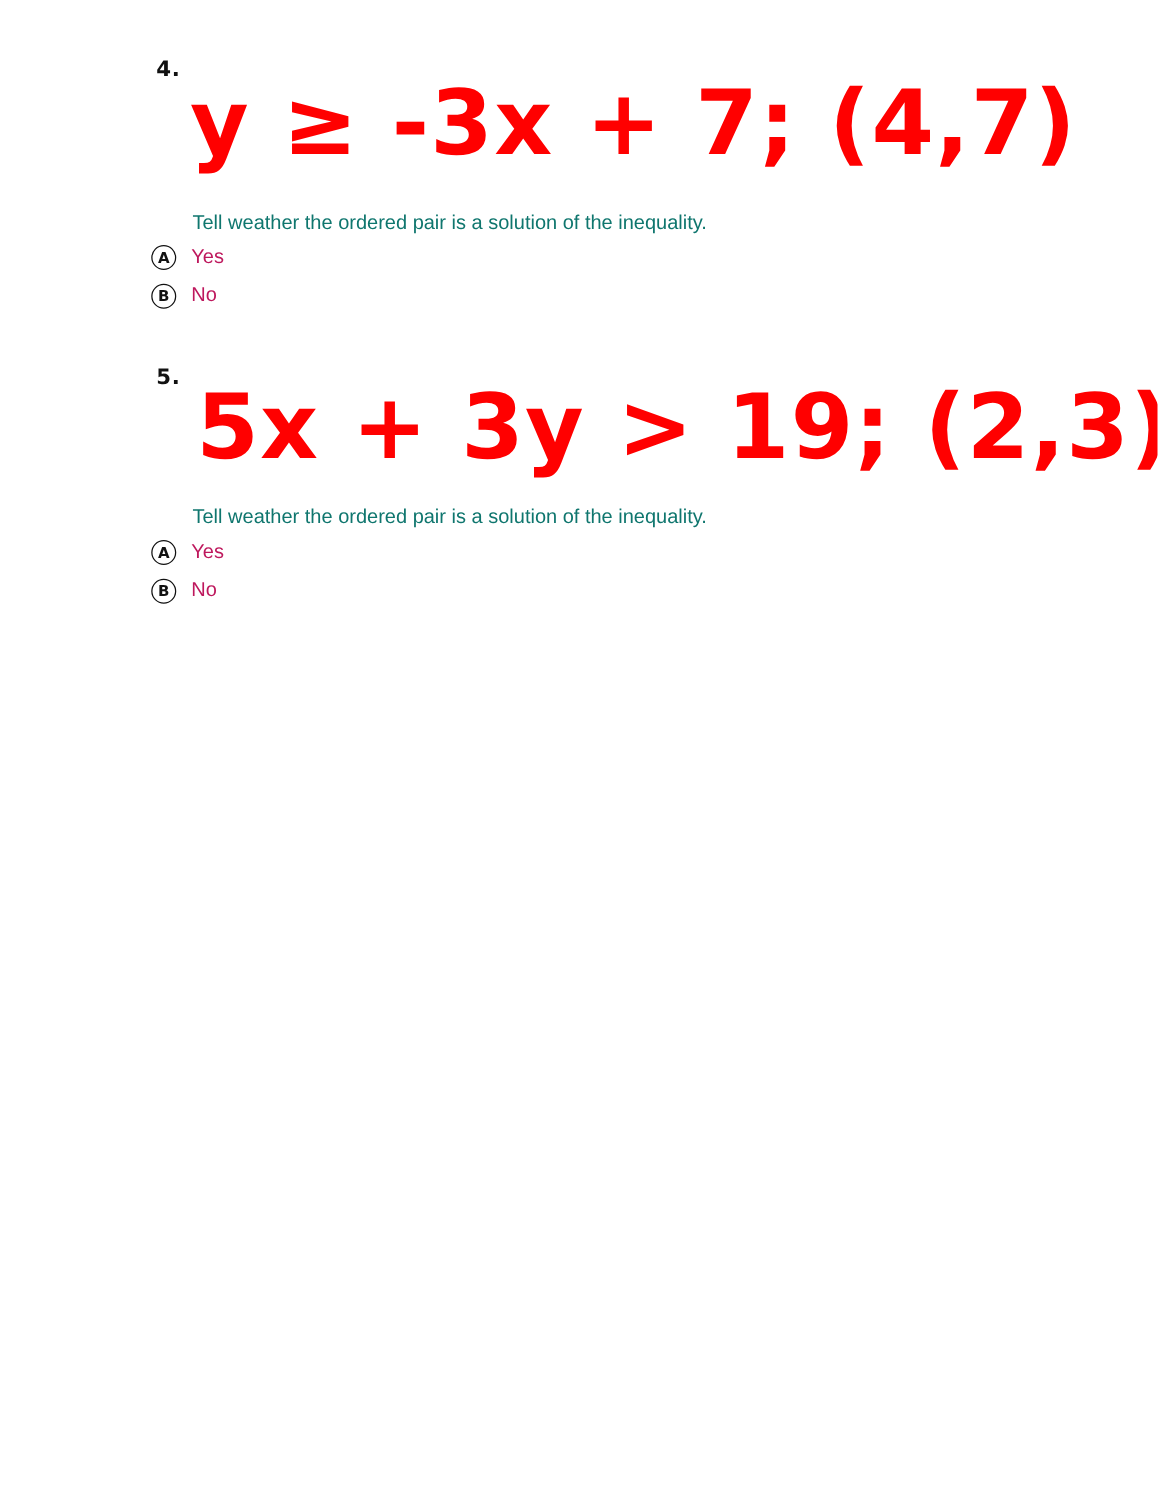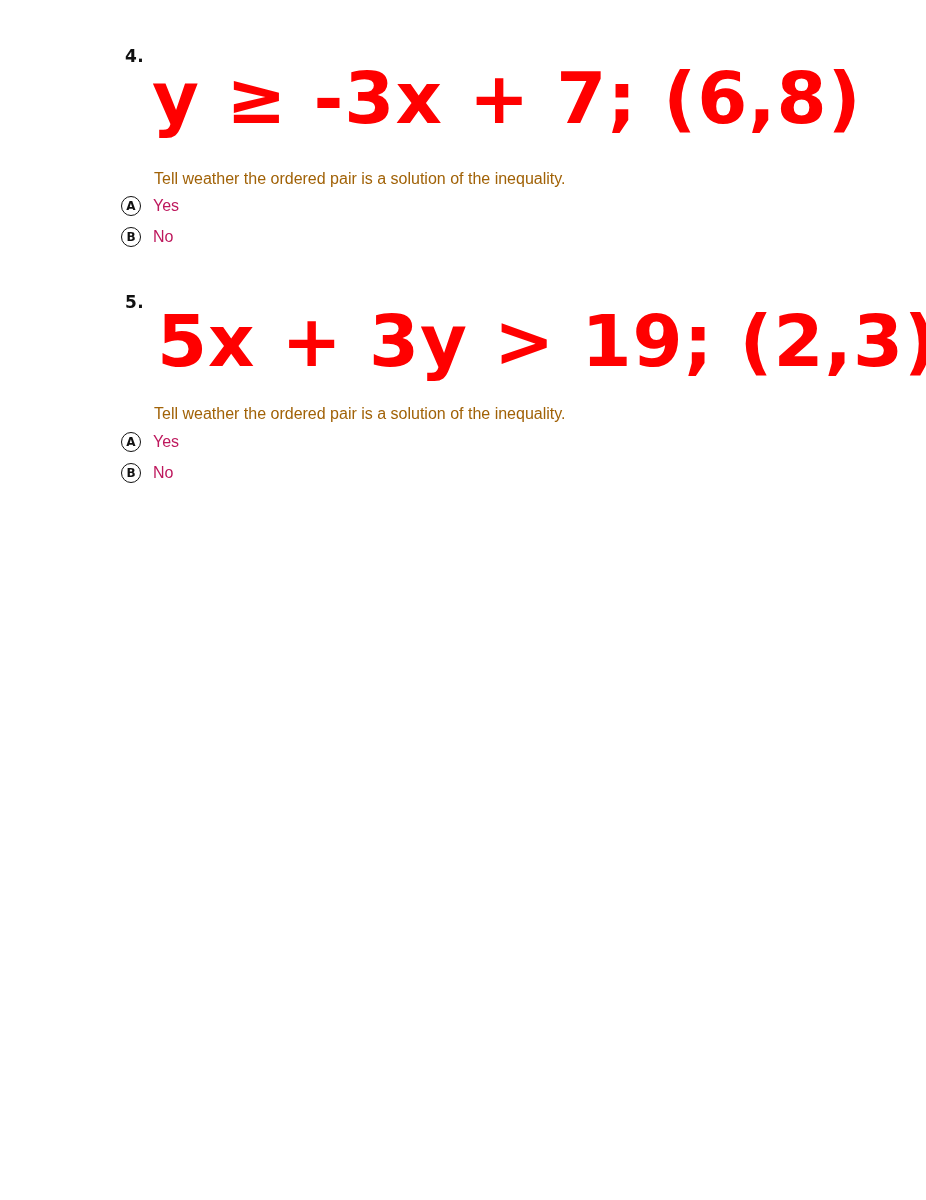--- a/index.html
+++ b/index.html
@@ -36,21 +36,21 @@
       font-weight: bold;
       color: #ff0000;
       white-space: nowrap;
       letter-spacing: 1px;
       line-height: 1;
     }
     .prompt {
       position: absolute;
       left: 154px;
       font-size: 16px;
-      color: #a16207;
+      color: #0f766e;
       white-space: nowrap;
     }
     .option {
       position: absolute;
       left: 121px;
       height: 24px;
       display: flex;
       align-items: center;
       cursor: pointer;
     }
@@ -73,21 +73,21 @@
       margin-left: 12px;
       font-size: 16px;
       color: #be185d;
     }
   </style>
 </head>
 <body>
 
 <div class="question" style="top:0;">
   <div class="q-number" style="top:46px;">4.</div>
-  <div class="equation" style="top:62px; font-size:72px;">y ≥ -3x + 7; (6,8)</div>
+  <div class="equation" style="top:62px; font-size:72px;">y ≥ -3x + 7; (4,7)</div>
   <div class="prompt" style="top:170px;">Tell weather the ordered pair is a solution of the inequality.</div>
 
   <div class="option" style="top:194px;">
     <span class="option-circle">A</span>
     <span class="option-label">Yes</span>
   </div>
   <div class="option" style="top:225px;">
     <span class="option-circle">B</span>
     <span class="option-label">No</span>
   </div>

